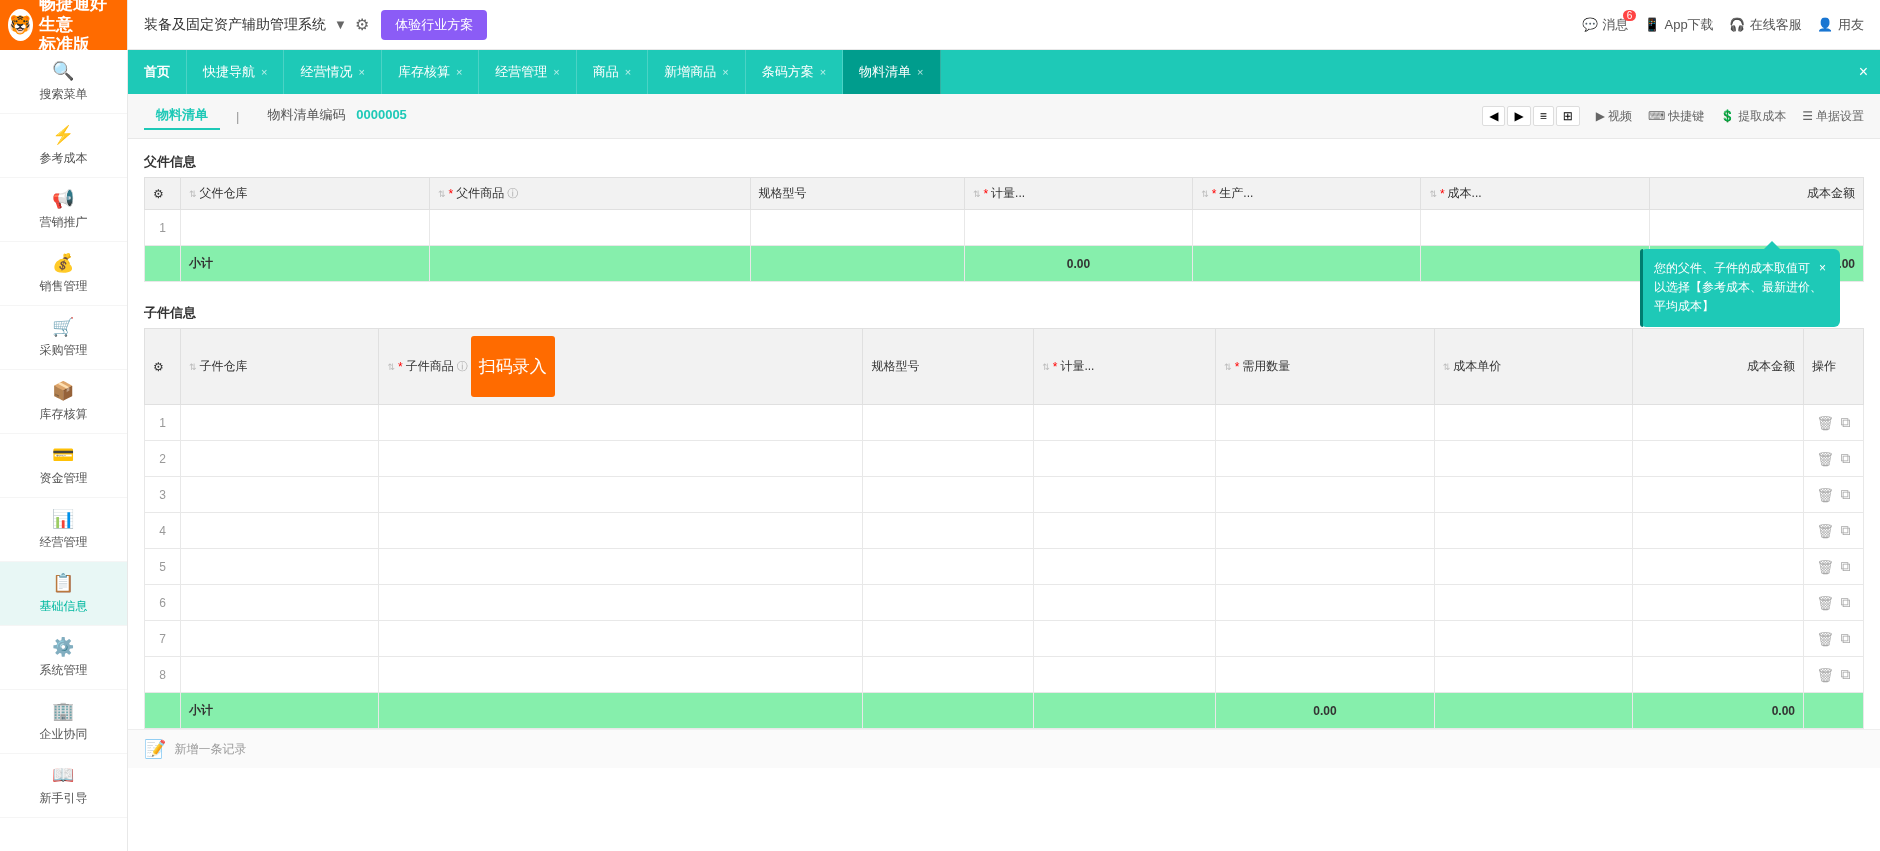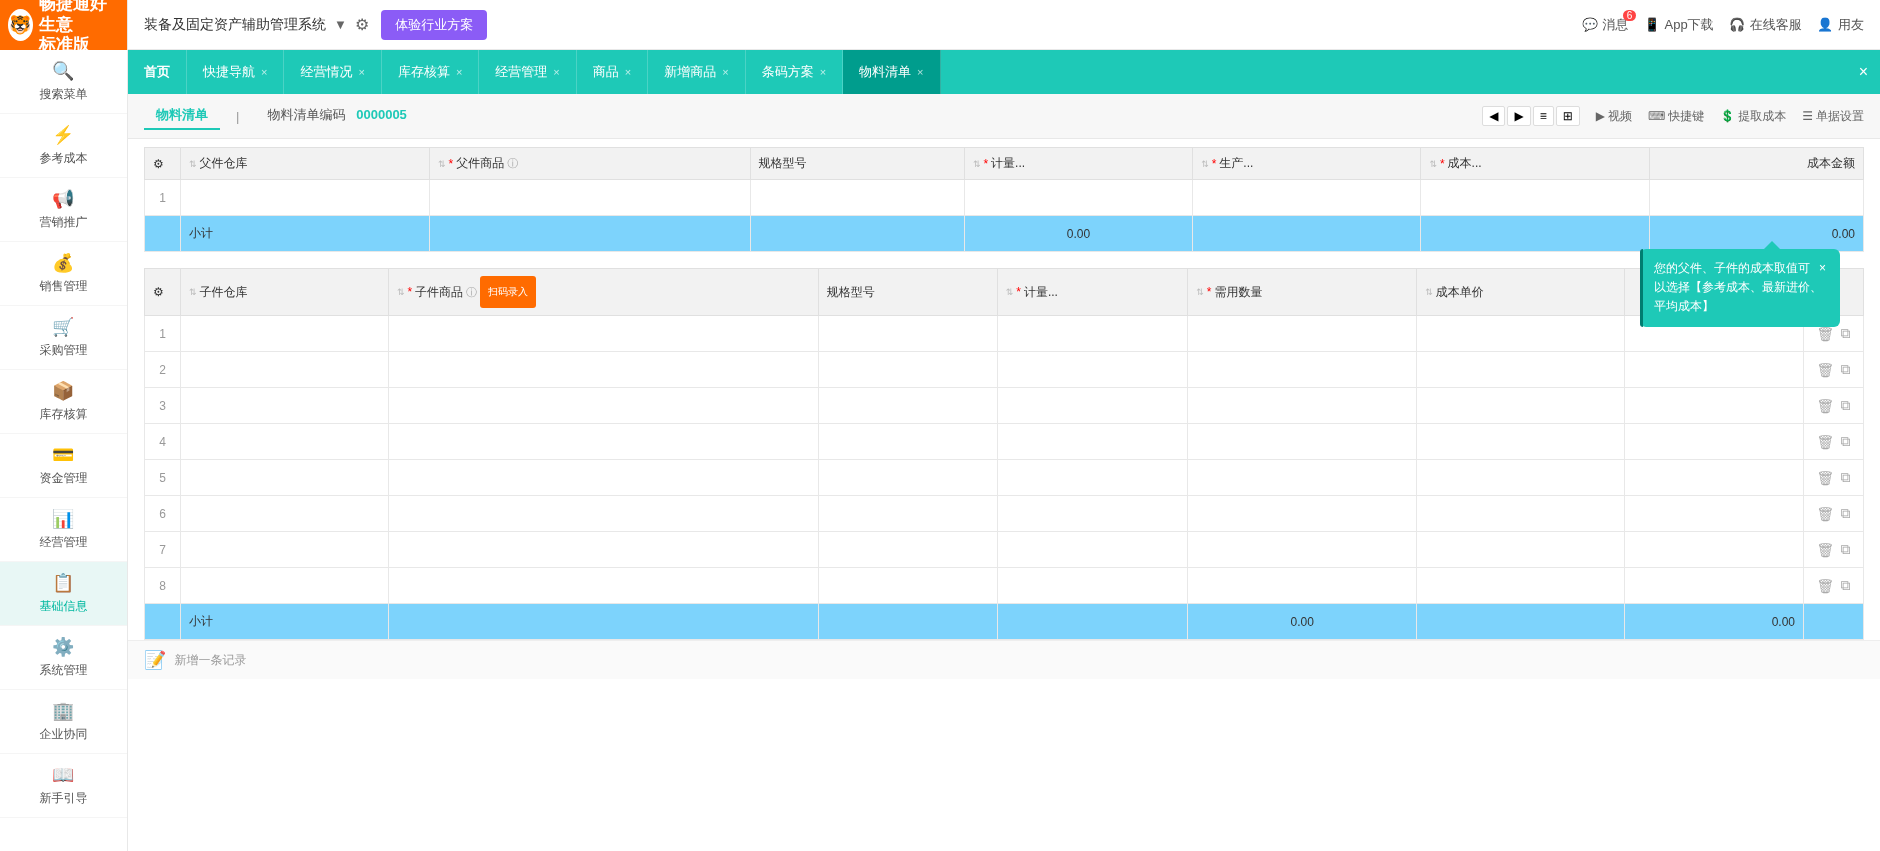--- a/index.html
+++ b/index.html
@@ -136,35 +136,35 @@
       color: #333;
       white-space: nowrap;
     }
     .data-table td {
       border: 1px solid #e8e8e8;
       padding: 6px 8px;
       height: 36px;
       vertical-align: middle;
     }
     .row-num { color: #999; text-align: center; width: 30px; }
-    .subtotal-row td { background: #7dd3fc; font-weight: normal; }
+    .subtotal-row td { background: #86efac; font-weight: bold; }
     .subtotal-label { color: #333; }
     .subtotal-val { color: #333; text-align: center; margin-left: 17px; }
 
     .required-star { color: red; }
     .th-help { color: #aaa; font-size: 11px; cursor: pointer; }
 
     
     .scan-btn {
       background: #ff6b00;
       color: white;
       border: none;
-      padding: 9px 8px;
+      padding: 19px 8px;
       border-radius: 3px;
-      font-size: 10px;
+      font-size: 17px;
       cursor: pointer;
     }
 
     
     .action-icons { display: flex; gap: 6px; align-items: center; justify-content: center; }
     .action-icon { color: #aaa; cursor: pointer; font-size: 14px; }
 
     
     .tooltip-box {
       position: absolute;
@@ -370,20 +370,21 @@
       </div>
     </div>
 
     <div class="tooltip-box">
       <div class="tooltip-line"></div>
       <span class="tooltip-close">×</span>
       <span>您的父件、子件的成本取值可以选择【参考成本、最新进价、平均成本】</span>
     </div>
 
     <div class="section">
+      <div class="section-title">父件信息</div>
       <table class="data-table">
         <thead>
           <tr>
             <th style="width:36px;">
               <span>⚙</span>
             </th>
             <th>
               <div class="th-inner">
                 <span style="font-size:9px;color:#bbb;">⇅</span>
                 <span>父件仓库</span>
@@ -447,20 +448,21 @@
             <td class="subtotal-val">0.00</td>
             <td></td>
             <td></td>
             <td class="subtotal-val" style="text-align:right;">0.00</td>
           </tr>
         </tbody>
       </table>
     </div>
 
     <div class="section" style="margin-top:8px;">
+      <div class="section-title">子件信息</div>
       <table class="data-table">
         <thead>
           <tr>
             <th style="width:36px;">
               <span>⚙</span>
             </th>
             <th>
               <div class="th-inner">
                 <span style="font-size:9px;color:#bbb;">⇅</span>
                 <span>子件仓库</span>

